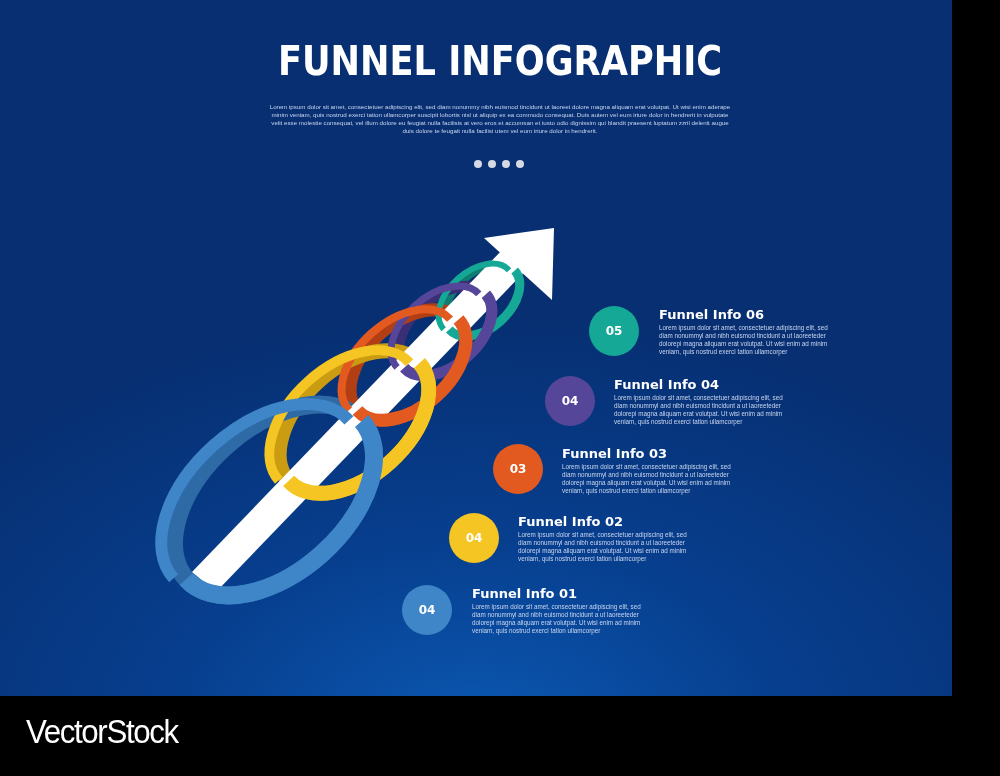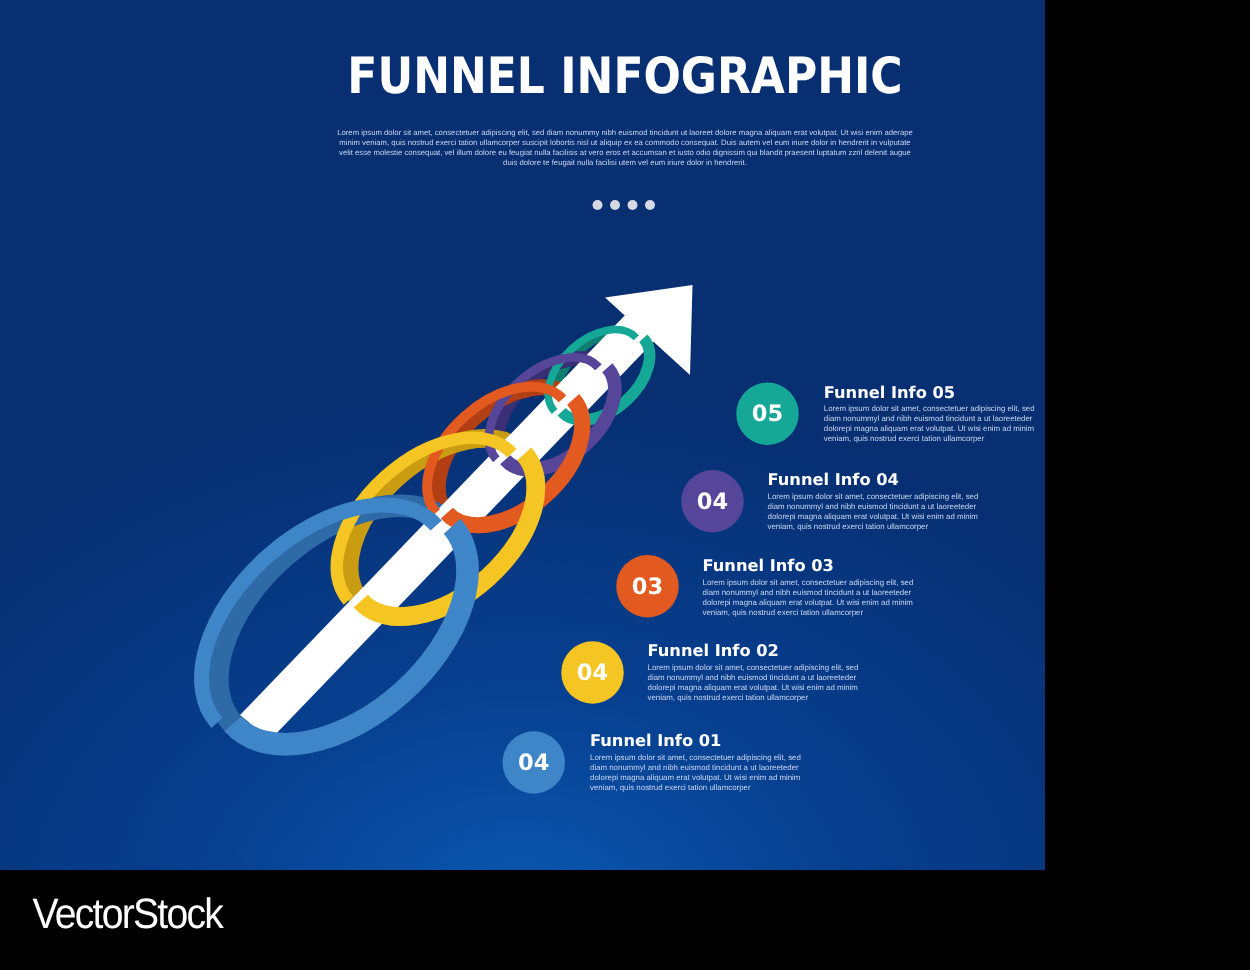--- a/index.html
+++ b/index.html
@@ -1,36 +1,36 @@
 <!DOCTYPE html>
 <html><head>
 <meta charset="utf-8">
 <style>
   html, body { margin: 0; padding: 0; }
   body { width: 1000px; height: 776px; overflow: hidden; font-family: "Liberation Sans", sans-serif; background: #000; }
   .canvas {
-    position: absolute; left: 0; top: 0; width: 836px; height: 696px; overflow: hidden;
+    position: absolute; left: 0; top: 0; width: 952px; height: 696px; overflow: hidden;
     background: radial-gradient(ellipse 70% 60% at 50% 105%, #0b58b2 0%, #073f8f 45%, #072f72 100%);
   }
   .title {
     position: absolute; top: 38px; left: 0; width: 1000px; text-align: center;
     color: #fff; font-family: "DejaVu Sans", sans-serif; font-weight: bold; font-size: 40px;
     letter-spacing: 0px; transform: scaleX(0.88); transform-origin: center;
   }
   .intro {
     position: absolute; top: 103px; left: 268px; width: 464px; text-align: center;
     color: #c9d6ef; font-size: 6.2px; line-height: 8.1px;
   }
   .dots { position: absolute; top: 160px; left: 474px; display: flex; gap: 6px; }
   .dot { width: 8px; height: 8px; border-radius: 50%; background: #d5d9e3; }
   svg.graphic { position: absolute; left: 0; top: 0; }
   .item { position: absolute; }
   .badge {
     position: absolute; width: 50px; height: 50px; border-radius: 50%;
-    color: #fff; font-family: "DejaVu Sans", sans-serif; font-weight: bold; font-size: 18px;
+    color: #fff; font-family: "DejaVu Sans", sans-serif; font-weight: bold; font-size: 12px;
     display: flex; align-items: center; justify-content: center; text-align: right;
   }
   .item-title {
     position: absolute; color: #fff; font-family: "DejaVu Sans", sans-serif; font-weight: bold;
     font-size: 13px; white-space: nowrap;
   }
   .item-text {
     position: absolute; color: #c9d6ef; font-size: 6.3px; line-height: 8px; width: 170px;
   }
   .footer { position: absolute; left: 0; top: 696px; width: 1000px; height: 80px; background: #000; }
@@ -105,21 +105,21 @@
       </g>
       <g transform="translate(274,500) rotate(-42)">
         <path d="M 118 0 A 118 72 0 0 1 -118 0" fill="none" stroke="#3f86c8" stroke-width="18"></path>
         <path d="M 118 0 A 118 72 0 0 0 -118 0" fill="none" stroke="#3f86c8" stroke-width="12" transform="translate(-9,-9)"></path>
       </g>
     </g>
   </svg>
 
   <div class="item">
     <div class="badge" style="left:589px;top:306px;background:#16a896">05</div>
-    <div class="item-title" style="left:659px;top:307px">Funnel Info 05</div>
+    <div class="item-title" style="left:659px;top:307px">Funnel Info 06</div>
     <div class="item-text" style="left:659px;top:324px">Lorem ipsum dolor sit amet, consectetuer adipiscing elit, sed diam nonummyl and nibh euismod tincidunt a ut laoreeteder dolorepi magna aliquam erat volutpat. Ut wisi enim ad minim veniam, quis nostrud exerci tation ullamcorper</div>
   </div>
   <div class="item">
     <div class="badge" style="left:545px;top:376px;background:#55469a">04</div>
     <div class="item-title" style="left:614px;top:377px">Funnel Info 04</div>
     <div class="item-text" style="left:614px;top:394px">Lorem ipsum dolor sit amet, consectetuer adipiscing elit, sed diam nonummyl and nibh euismod tincidunt a ut laoreeteder dolorepi magna aliquam erat volutpat. Ut wisi enim ad minim veniam, quis nostrud exerci tation ullamcorper</div>
   </div>
   <div class="item">
     <div class="badge" style="left:493px;top:444px;background:#e35a20">03</div>
     <div class="item-title" style="left:562px;top:446px">Funnel Info 03</div>

